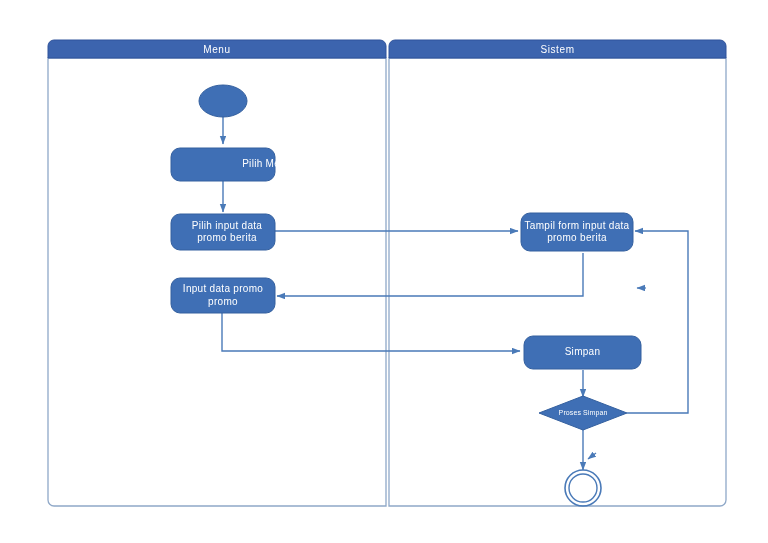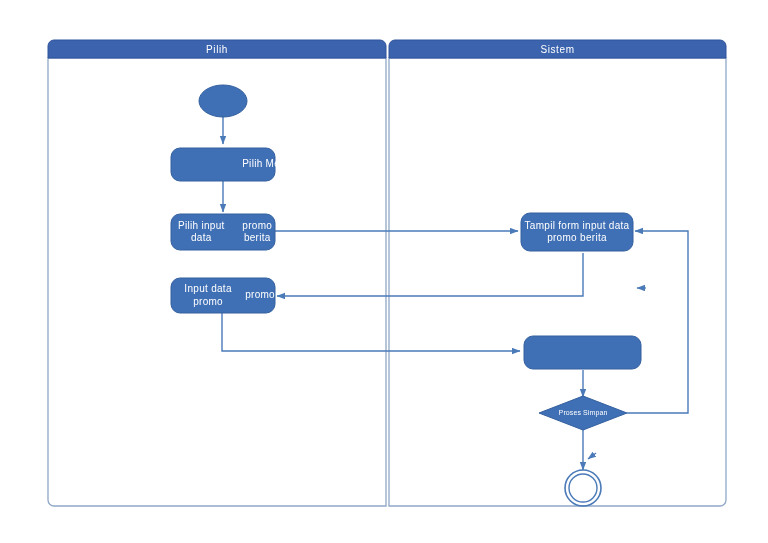--- a/index.html
+++ b/index.html
@@ -146,37 +146,38 @@
     <g>
       <polygon points="583,396 627,413 583,430 539,413" fill="#3F6FB5" stroke="#34609F" stroke-width="1"></polygon>
     </g>
 
     <g>
       <circle cx="583" cy="488" r="18" fill="none" stroke="#4A7AB8" stroke-width="1.6"></circle>
       <circle cx="583" cy="488" r="14" fill="none" stroke="#4A7AB8" stroke-width="1.4"></circle>
     </g>
   </svg>
 
-  <div class="lane-title" style="left:48px; top:40px; width:338px; height:18px;">Pilih</div>
+  <div class="lane-title" style="left:48px; top:40px; width:338px; height:18px;">Menu</div>
 
   <div class="lane-title" style="left:389px; top:40px; width:337px; height:18px;">Sistem</div>
 
   <div class="node-label activity-label" style="left:171px; top:148px; width:104px; height:33px;margin-left:44px;">Pilih Menu</div>
 
-  <div class="node-label activity-label" style="left:171px; top:214px; width:112px; height:36px; flex-direction:row;">
+  <div class="node-label activity-label" style="left:171px; top:214px; width:112px; height:36px; flex-direction:column;">
     <span>Pilih input data</span>
     <span>promo berita</span>
   </div>
 
-  <div class="node-label activity-label" style="left:171px; top:278px; width:104px; height:35px; flex-direction:row;">
+  <div class="node-label activity-label" style="left:171px; top:278px; width:104px; height:35px; flex-direction:column;">
     <span>Input data promo</span>
     <span>promo</span>
   </div>
 
   <div class="node-label activity-label" style="left:521px; top:213px; width:112px; height:38px; flex-direction:column;justify-content:center;">
     <span>Tampil form input data</span>
     <span>promo berita</span>
   </div>
 
+  <div class="node-label activity-label" style="left:524px; top:336px; width:117px; height:33px;">Simpan</div>
 
   <div class="node-label decision-label" style="left:539px; top:396px; width:88px; height:34px;">Proses Simpan</div>
 
 </div>
 
 </body></html>

